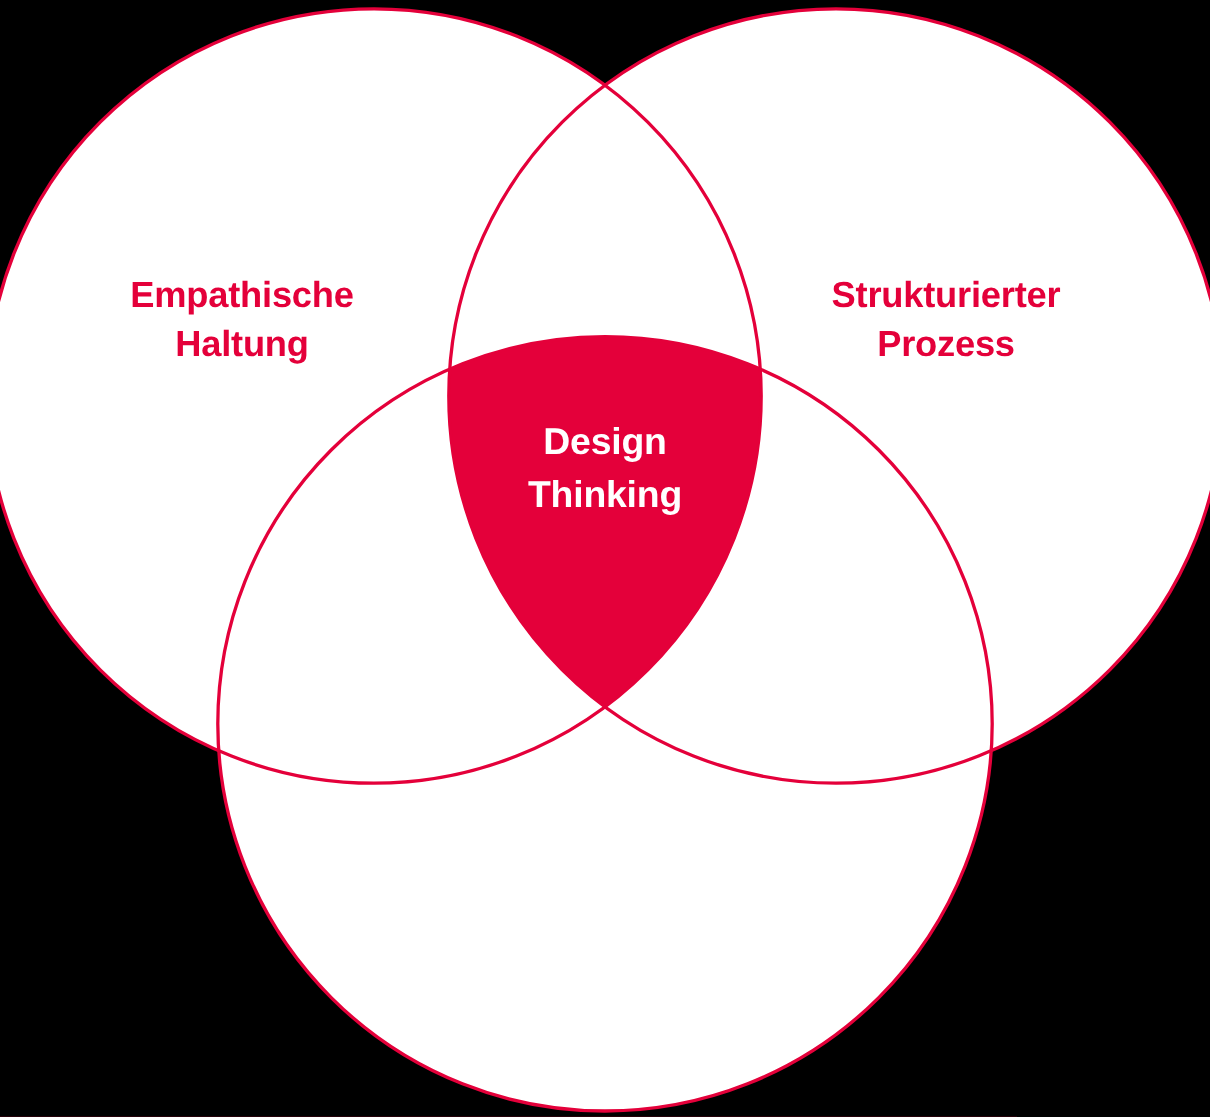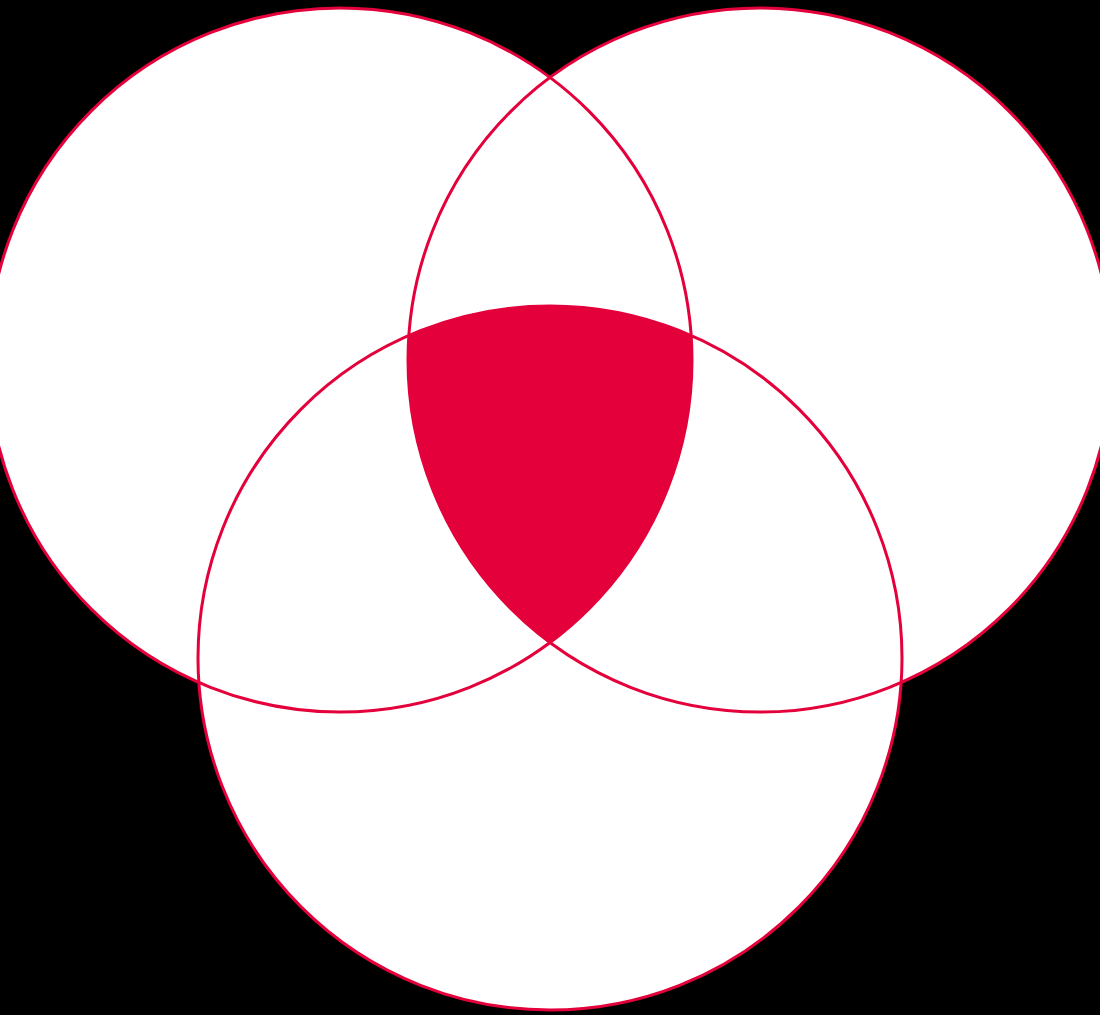--- a/index.html
+++ b/index.html
@@ -101,17 +101,23 @@
       </g>
     </g>
 
     <g fill="none" stroke="#E4003A" stroke-width="3">
       <circle cx="340" cy="360" r="352"></circle>
       <circle cx="760" cy="360" r="352"></circle>
       <circle cx="550" cy="658" r="352"></circle>
     </g>
   </svg>
 
+  <div class="venn-label label-outer" id="label-empathische">Empathische
+Haltung</div>
+
+  <div class="venn-label label-outer" id="label-strukturierter">Strukturierter
+Prozess</div>
 
 
-
+  <div class="venn-label label-center" id="label-design-thinking">Design
+Thinking</div>
 
 </div>
 
 </body></html>

